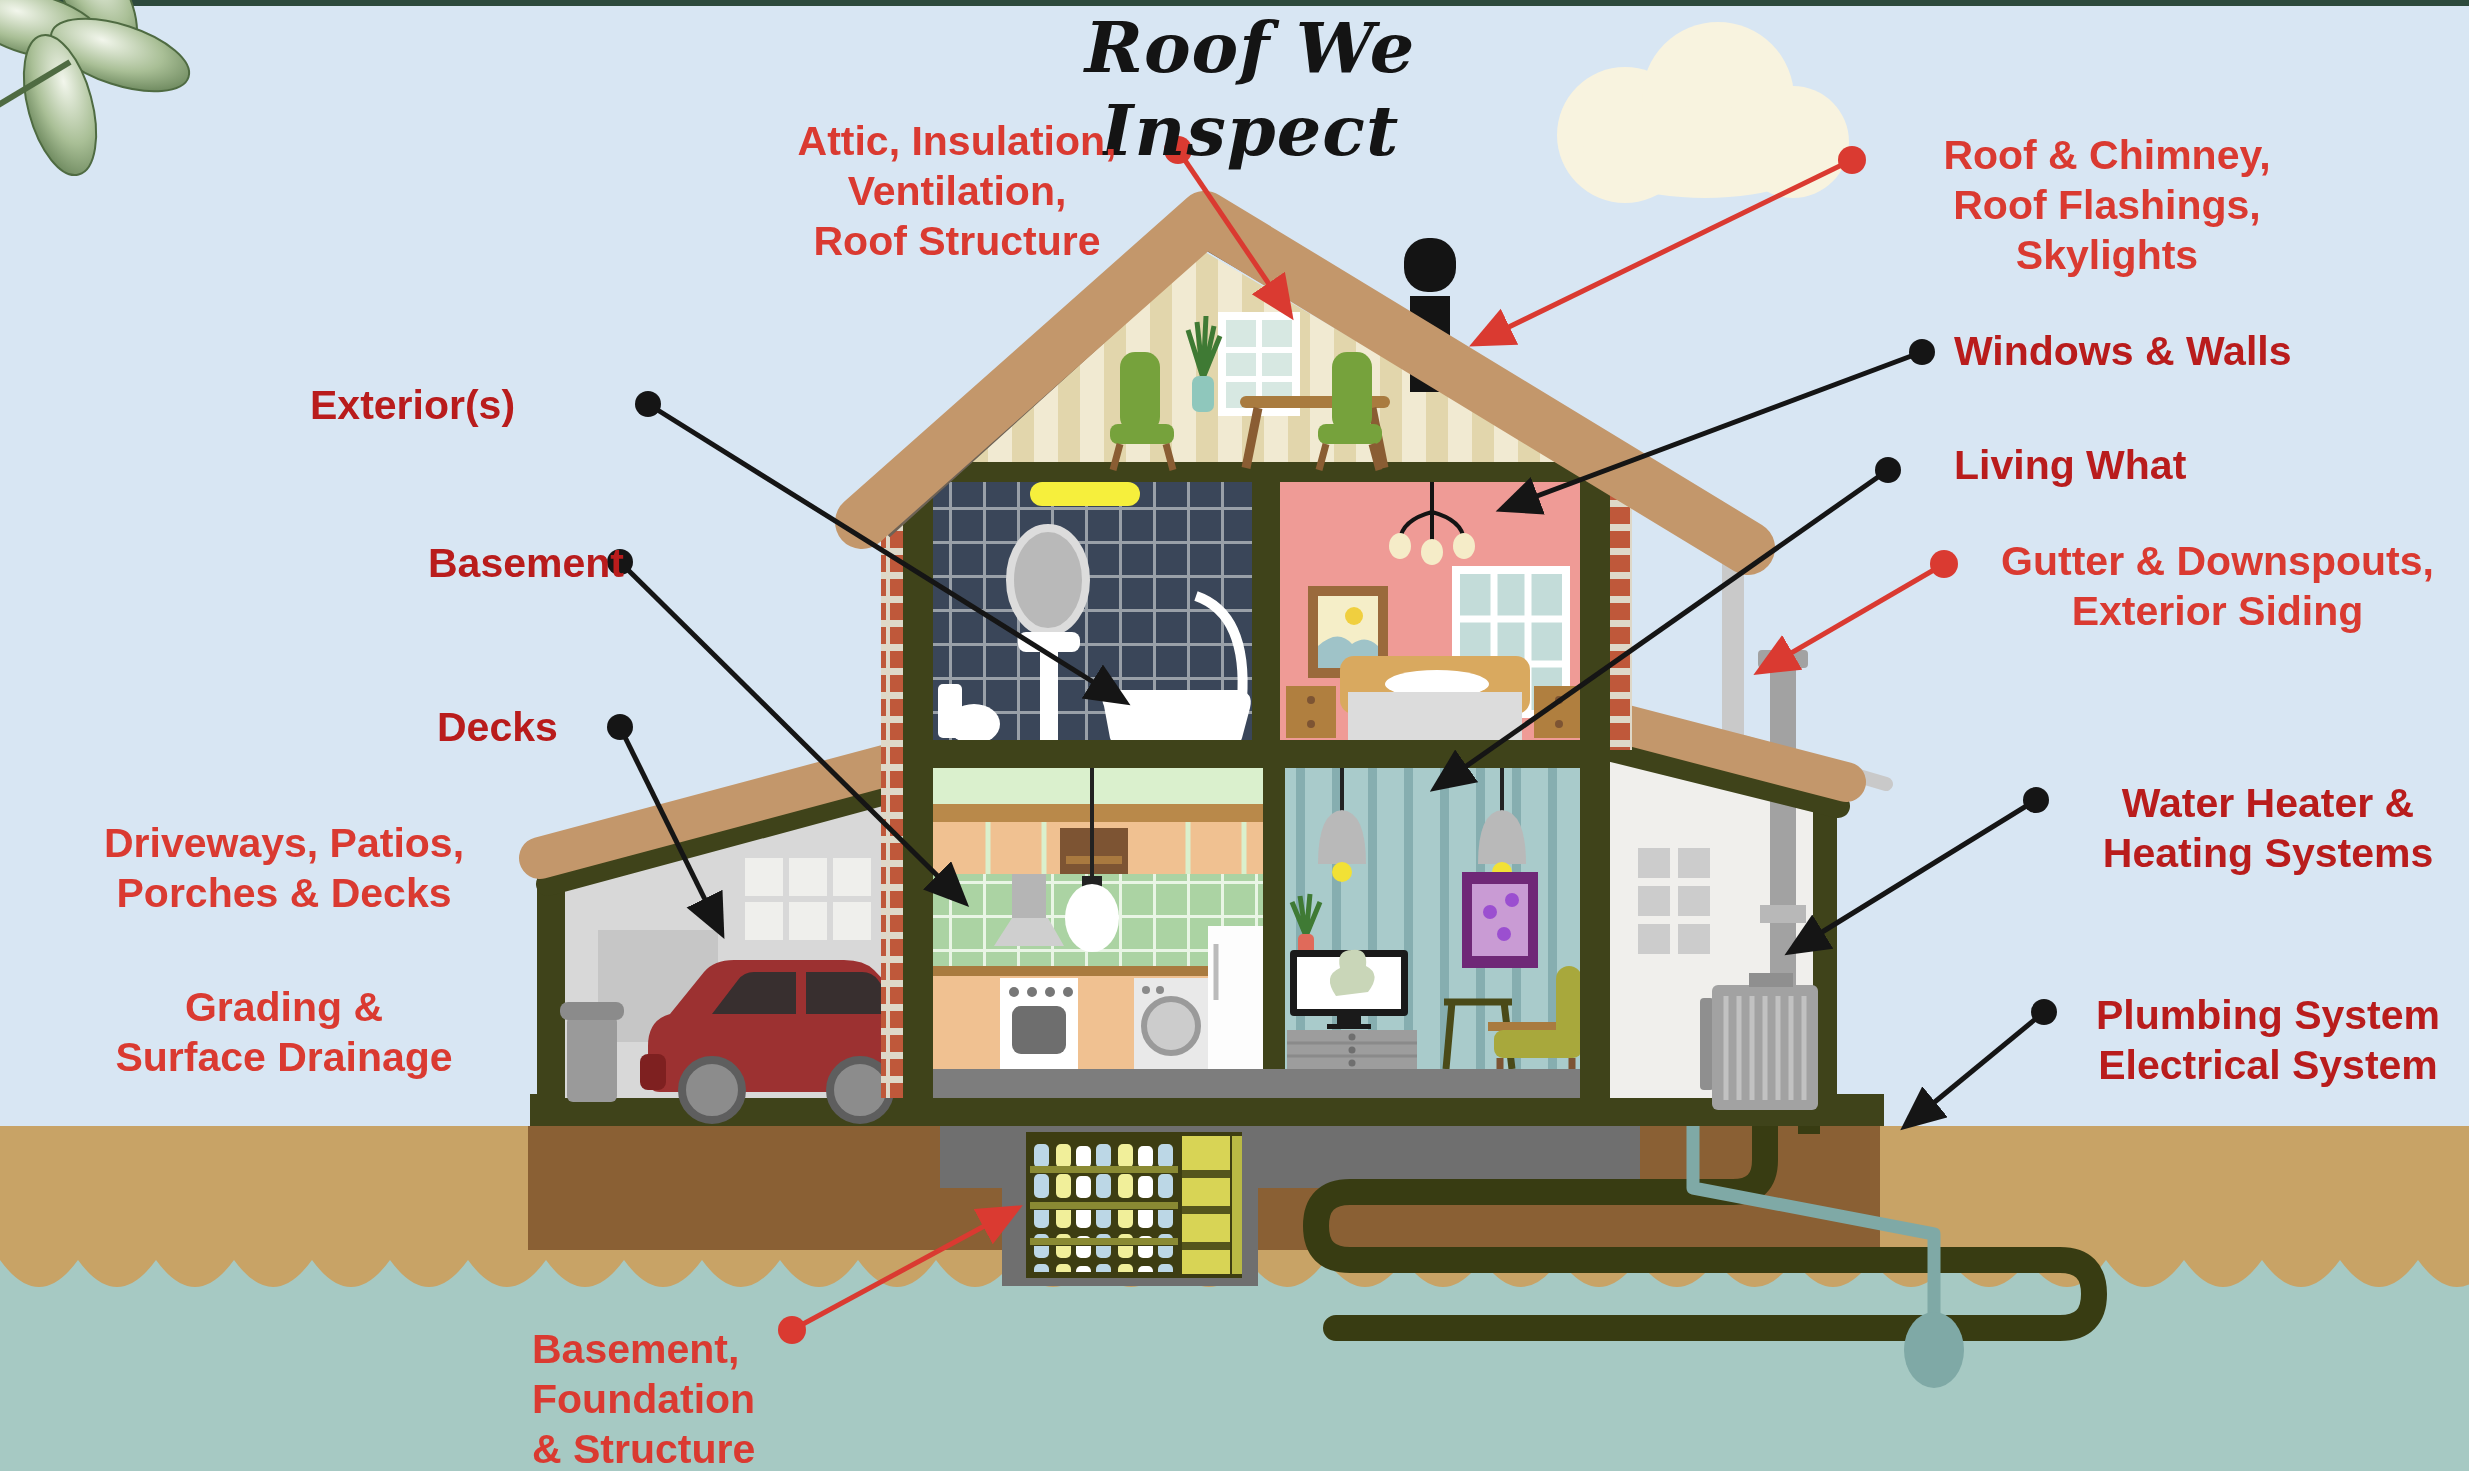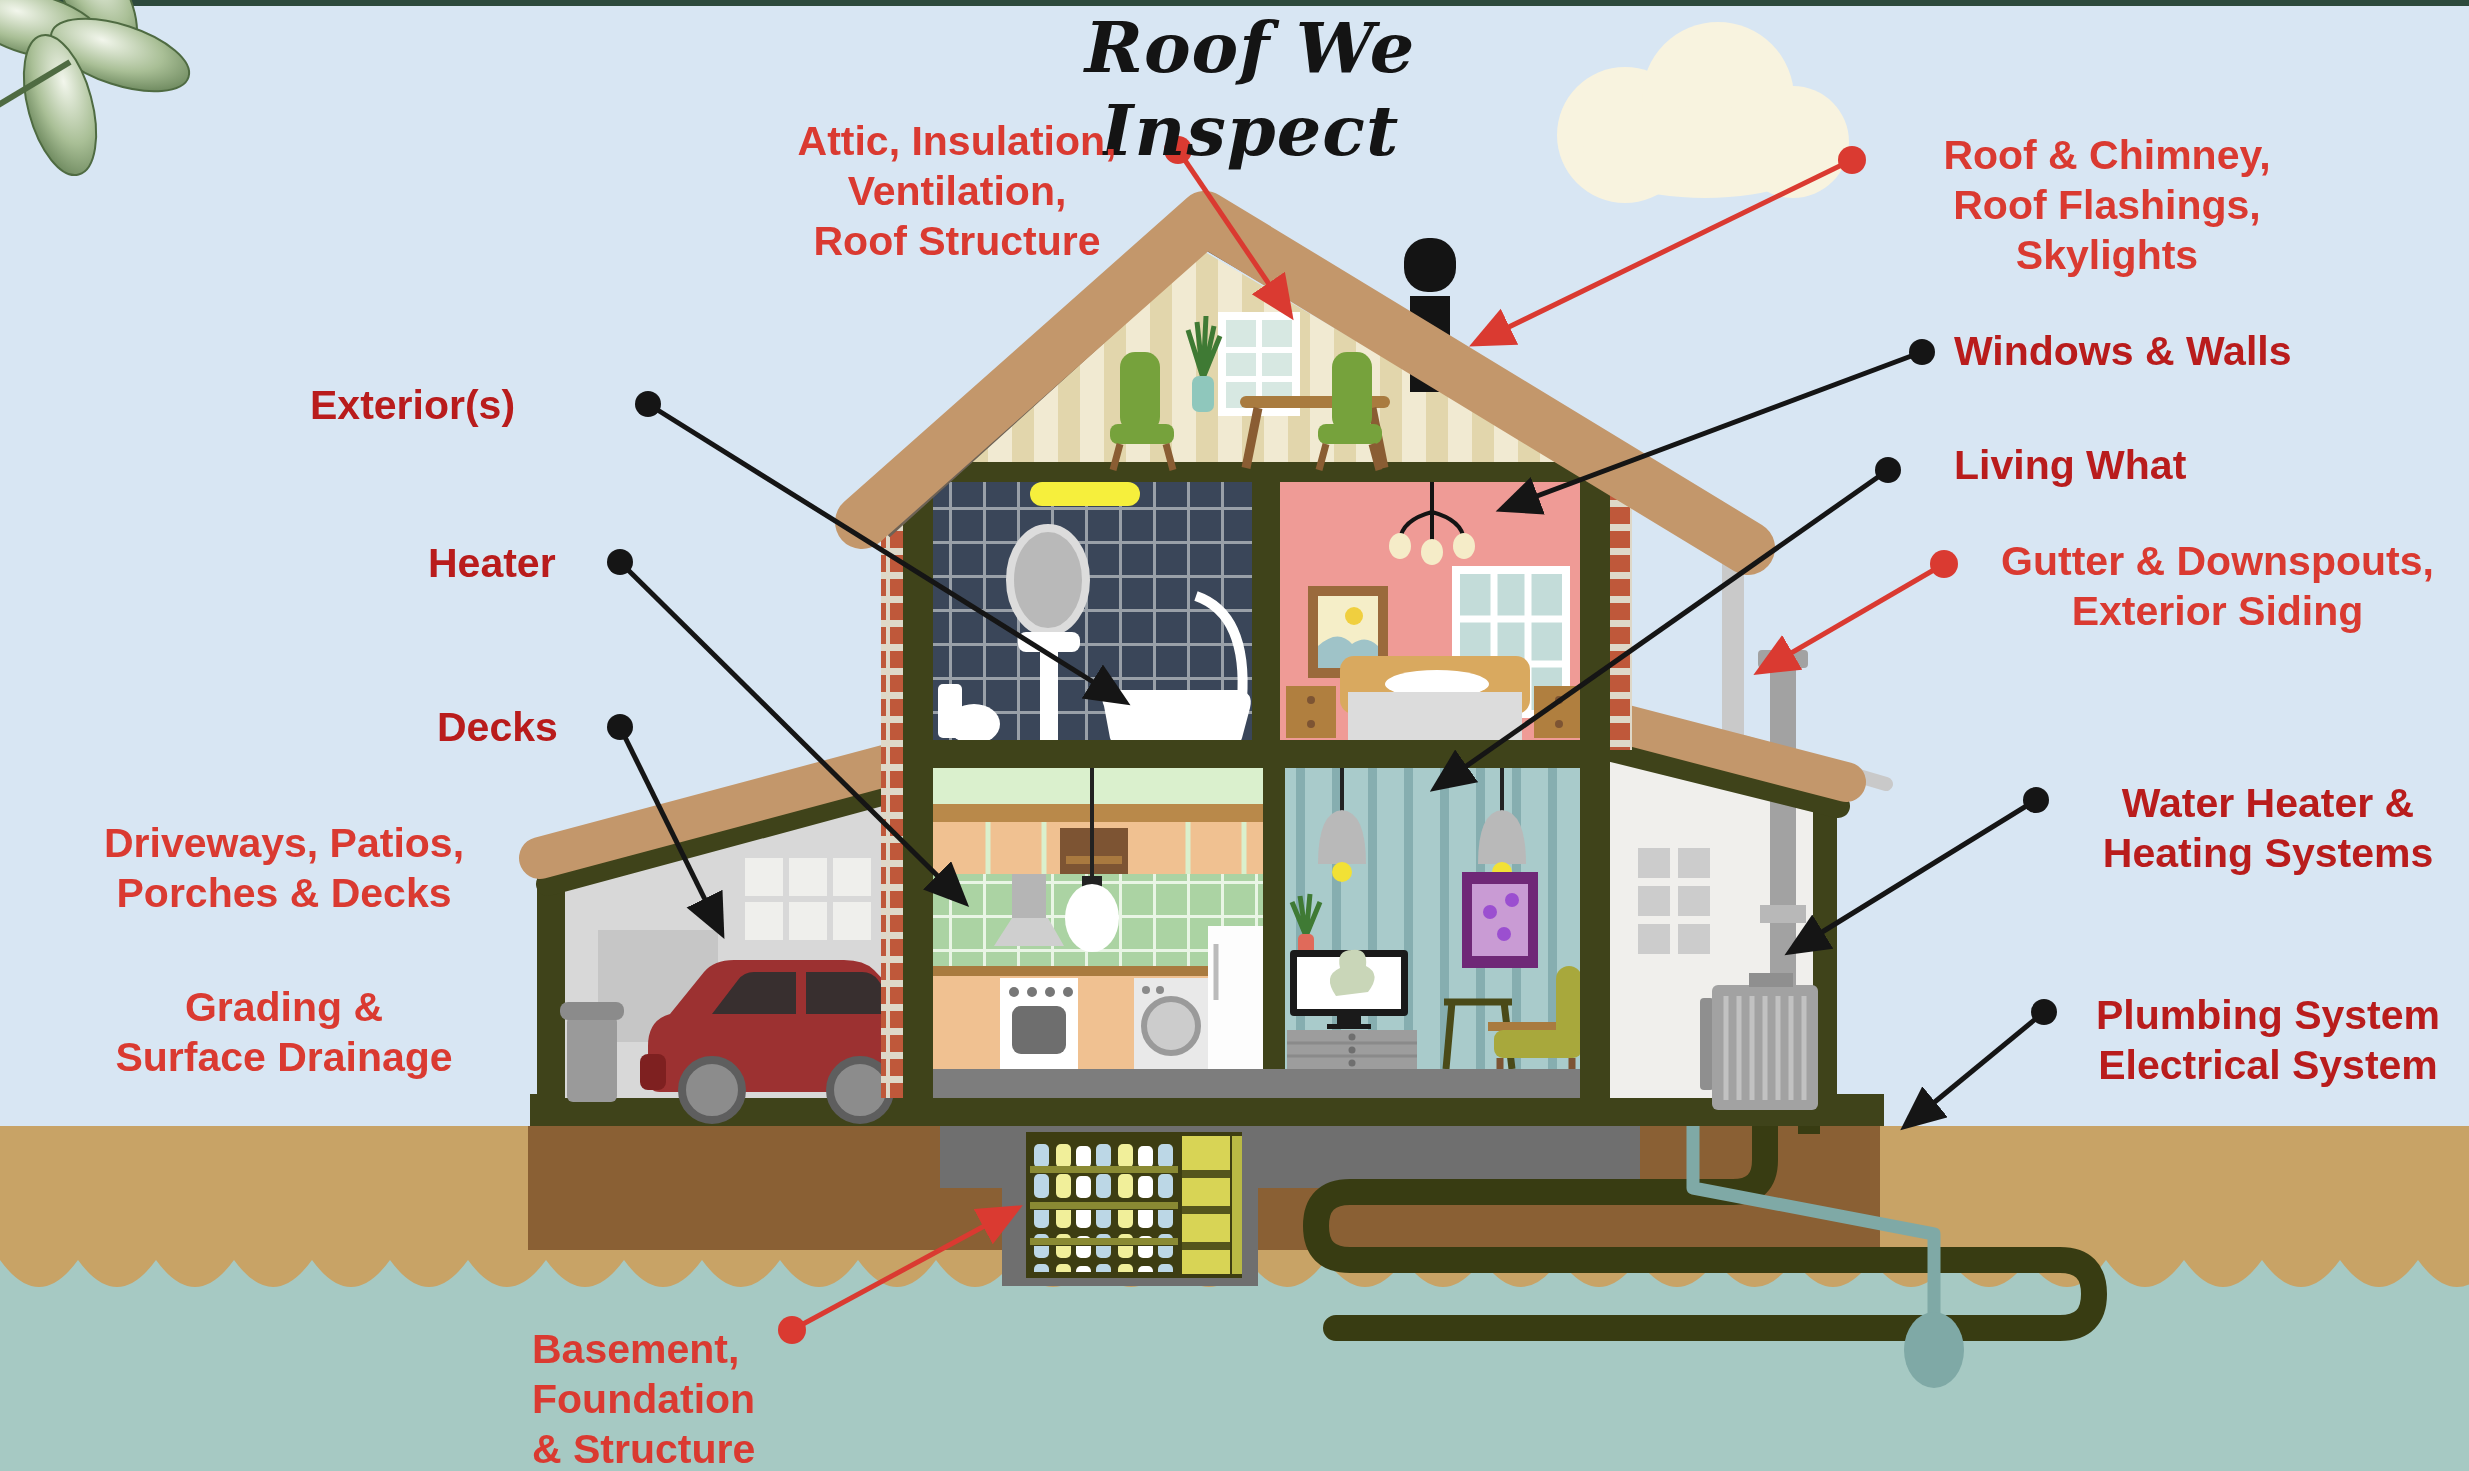--- a/index.html
+++ b/index.html
@@ -406,21 +406,21 @@
 Roof Flashings,
 Skylights</div>
   <div class="label red ctr" style="left:742px;top:116px;width:430px;">Attic, Insulation,
 Ventilation,
 Roof Structure</div>
   <div class="label blk" style="left:1954px;top:326px;">Windows &amp; Walls</div>
   <div class="label blk" style="left:1954px;top:440px;">Living What</div>
   <div class="label red ctr" style="left:1965px;top:536px;width:505px;">Gutter &amp; Downspouts,
 Exterior Siding</div>
   <div class="label blk" style="left:310px;top:380px;">Exterior(s)</div>
-  <div class="label blk" style="left:428px;top:538px;">Heater</div>
+  <div class="label blk" style="left:428px;top:538px;">Basement</div>
   <div class="label blk" style="left:437px;top:702px;">Decks</div>
   <div class="label red ctr" style="left:58px;top:818px;width:452px;">Driveways, Patios,
 Porches &amp; Decks</div>
   <div class="label red ctr" style="left:58px;top:982px;width:452px;">Grading &amp;
 Surface Drainage</div>
   <div class="label blk ctr" style="left:2066px;top:778px;width:404px;">Water Heater &amp;
 Heating Systems</div>
   <div class="label blk ctr" style="left:2066px;top:990px;width:404px;">Plumbing System
 Electrical System</div>
   <div class="label red" style="left:532px;top:1324px;">Basement,

